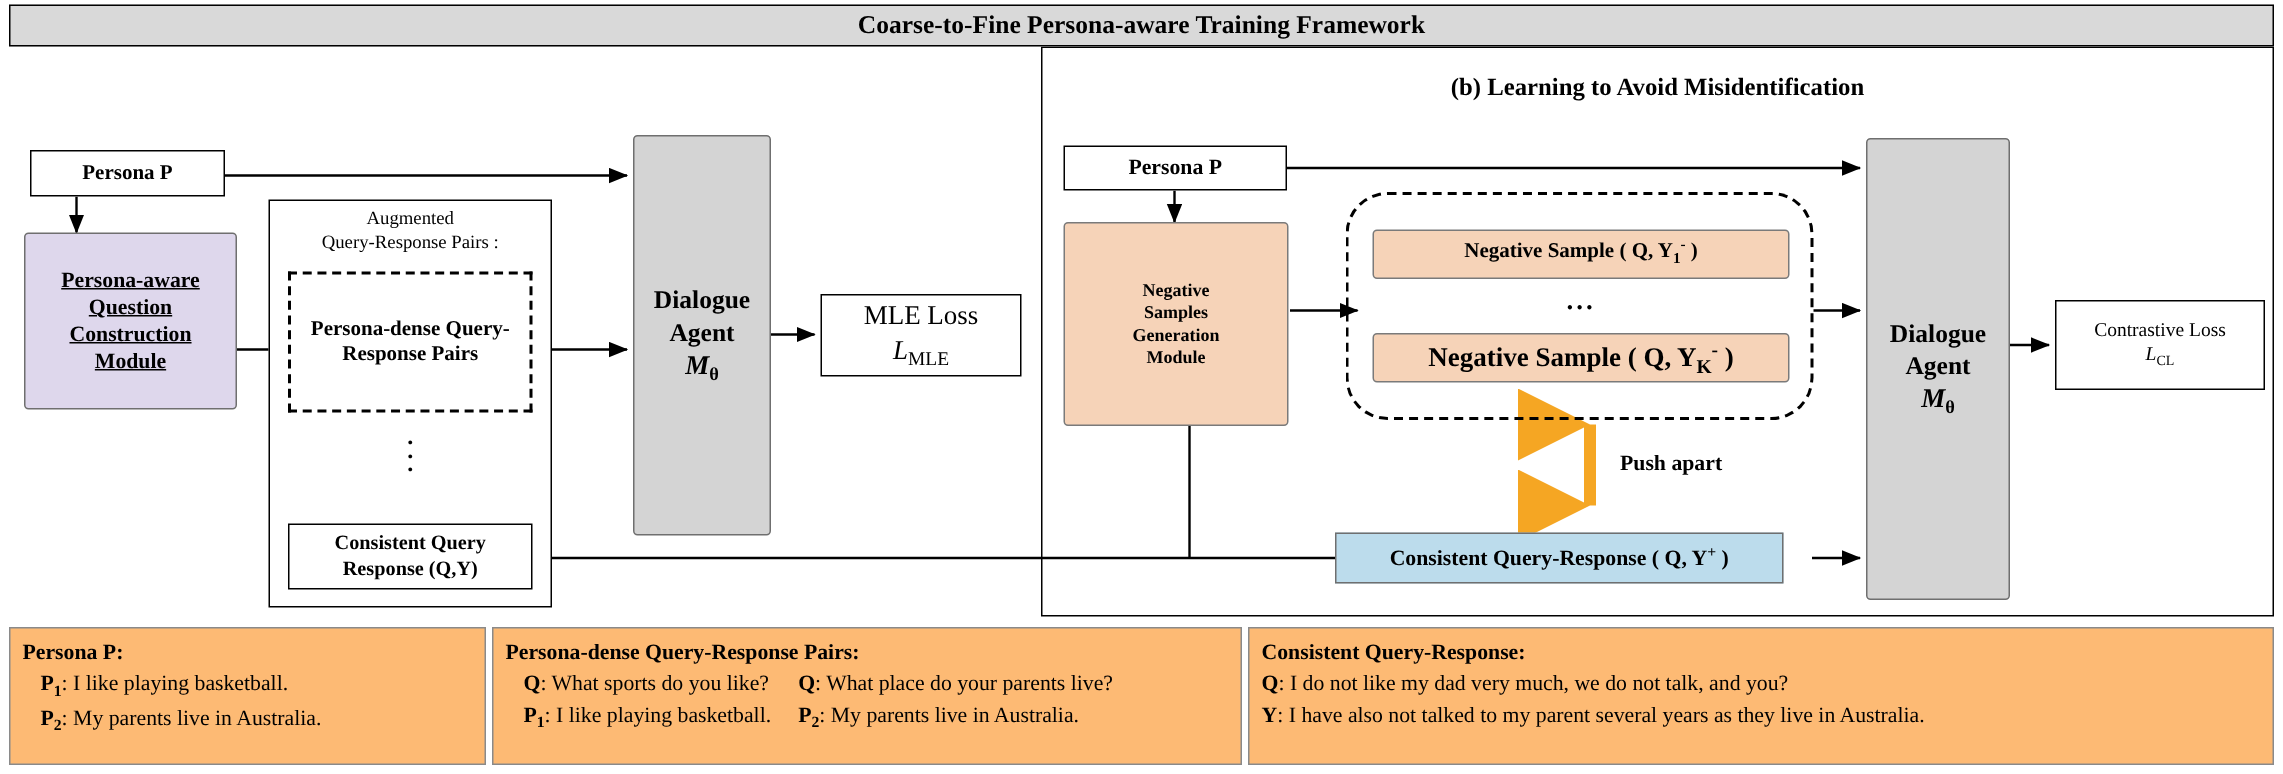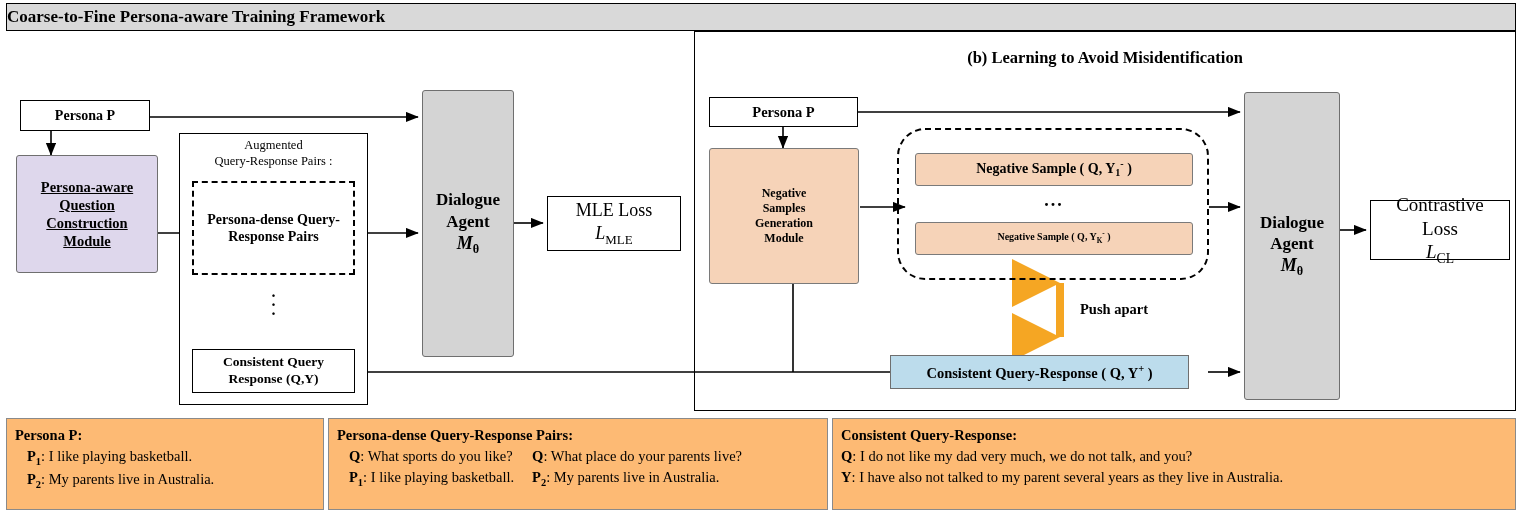--- a/index.html
+++ b/index.html
@@ -27,20 +27,21 @@
     position: absolute;
     left: 6px;
     top: 3px;
     width: 1510px;
     height: 28px;
     background: #d9d9d9;
     border: 1px solid #000;
     box-sizing: border-box;
     display: flex;
     align-items: center;
+    justify-content: center;
     font-weight: bold;
     font-size: 17px;
   }
 
   
   .panel {
     position: absolute;
     border: 1px solid #000;
     box-sizing: border-box;
     background: #fff;
@@ -259,21 +260,21 @@
   <div class="box dashed-round" style="left:897px; top:128px; width:312px; height:152px;"></div>
 
   <div class="box orange bold" style="left:915px; top:153px; width:278px; height:33px; font-size:14px;">
     <span class="inner">
       <span>Negative Sample ( Q, Y</span><sub>1</sub><sup>-</sup><span> )</span>
     </span>
   </div>
 
   <div class="ell" style="left:915px; top:190px; width:278px;">...</div>
 
-  <div class="box orange bold" style="left:915px; top:222px; width:278px; height:33px; font-size:10px;">
+  <div class="box orange bold" style="left:915px; top:222px; width:278px; height:33px; font-size:18px;">
     <span class="inner">
       <span>Negative Sample ( Q, Y</span><sub>K</sub><sup>-</sup><span> )</span>
     </span>
   </div>
 
   <div class="push-label" style="left:1080px; top:301px;">Push apart</div>
 
   <div class="box blue bold" style="left:890px; top:355px; width:299px; height:34px; font-size:14.5px;">
     <span class="inner">
       <span>Consistent Query-Response ( Q, Y</span><sup>+</sup><span> )</span>
@@ -281,21 +282,21 @@
   </div>
 
   <div class="box gray bold" style="left:1244px; top:92px; width:96px; height:308px; font-size:17px;">
     <span class="inner">
       <span>Dialogue</span><br>
       <span>Agent</span><br>
       <span class="mathcal" style="font-size:18px;">M</span><sub>θ</sub>
     </span>
   </div>
 
-  <div class="box" style="left:1370px; top:200px; width:140px; height:60px; font-size:19px;">
+  <div class="box" style="left:1370px; top:200px; width:140px; height:60px; font-size:13px;">
     <span class="inner">
       <span>Contrastive Loss</span><br>
       <span class="mathcal">L</span><sub>CL</sub>
     </span>
   </div>
 
   <div class="caption cap1">
     <div class="hd">Persona P:</div>
     <div class="row ind">
       <span class="lbl">P</span><sub class="lbl">1</sub><span>: I like playing basketball.</span>

